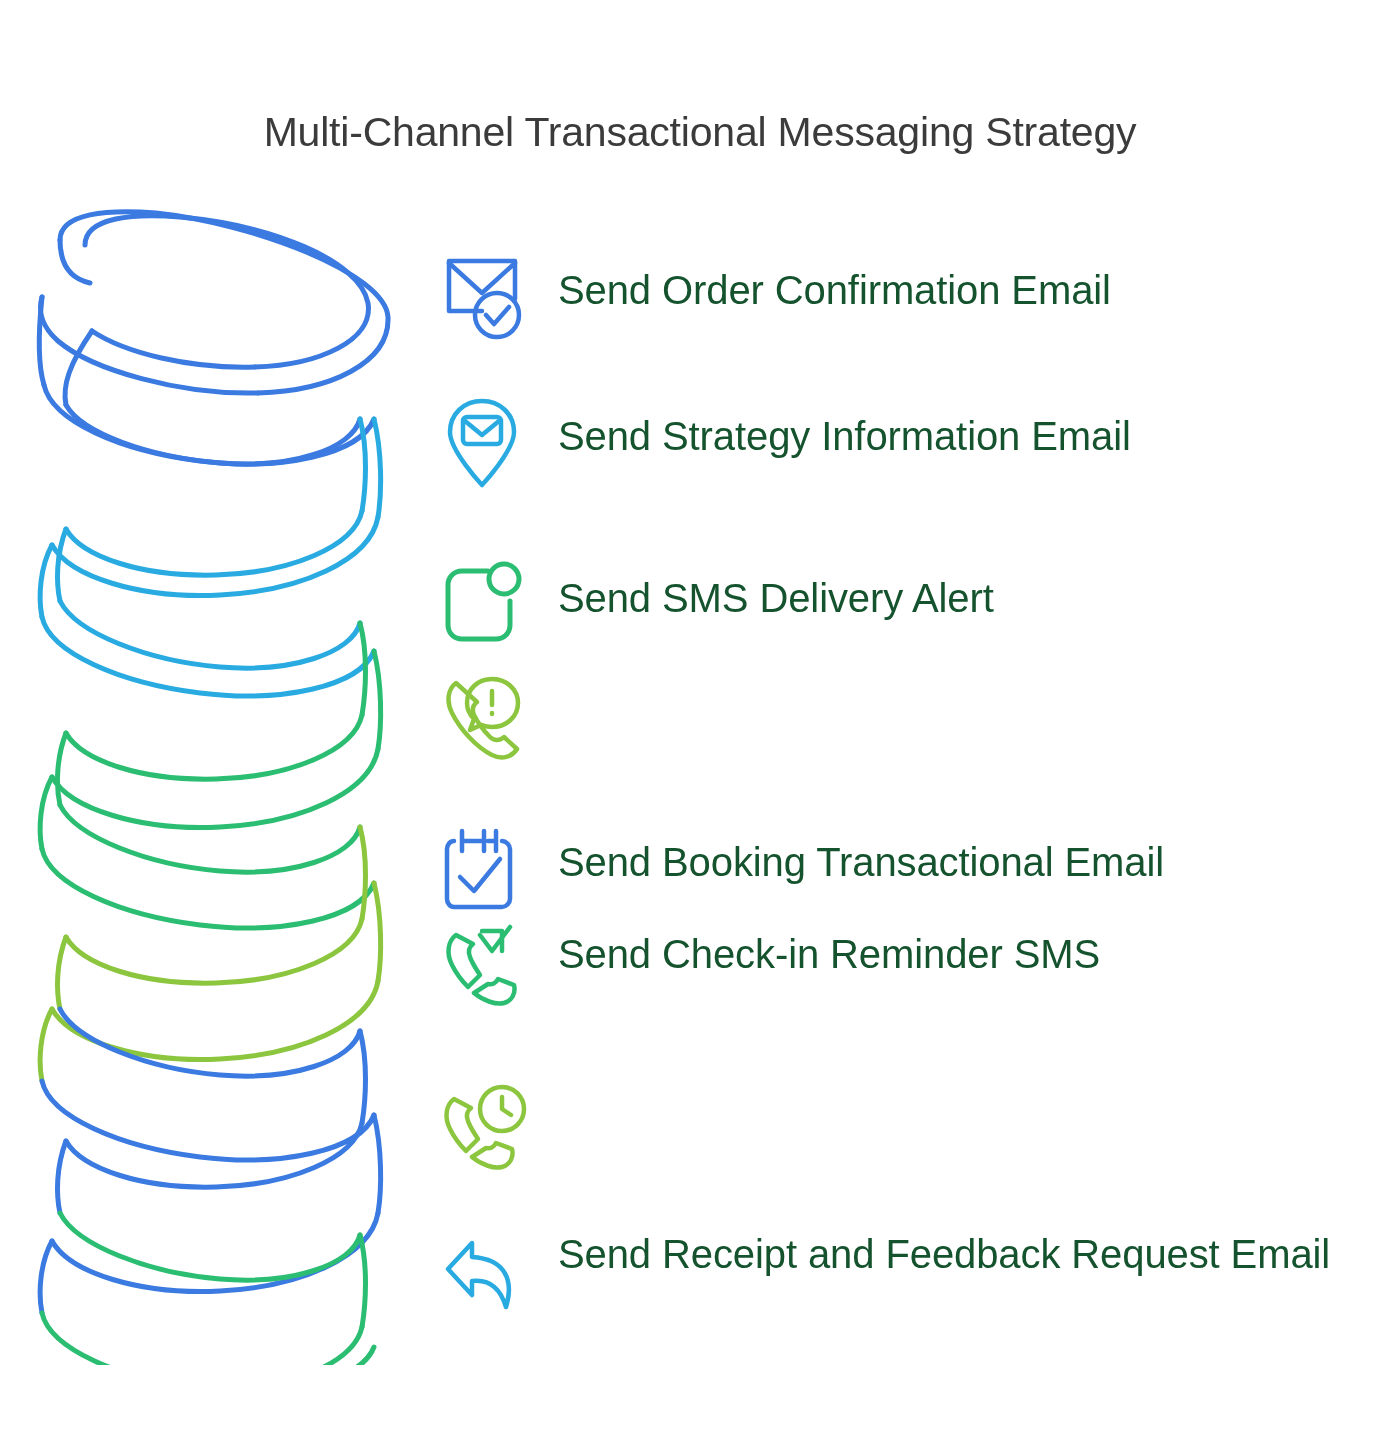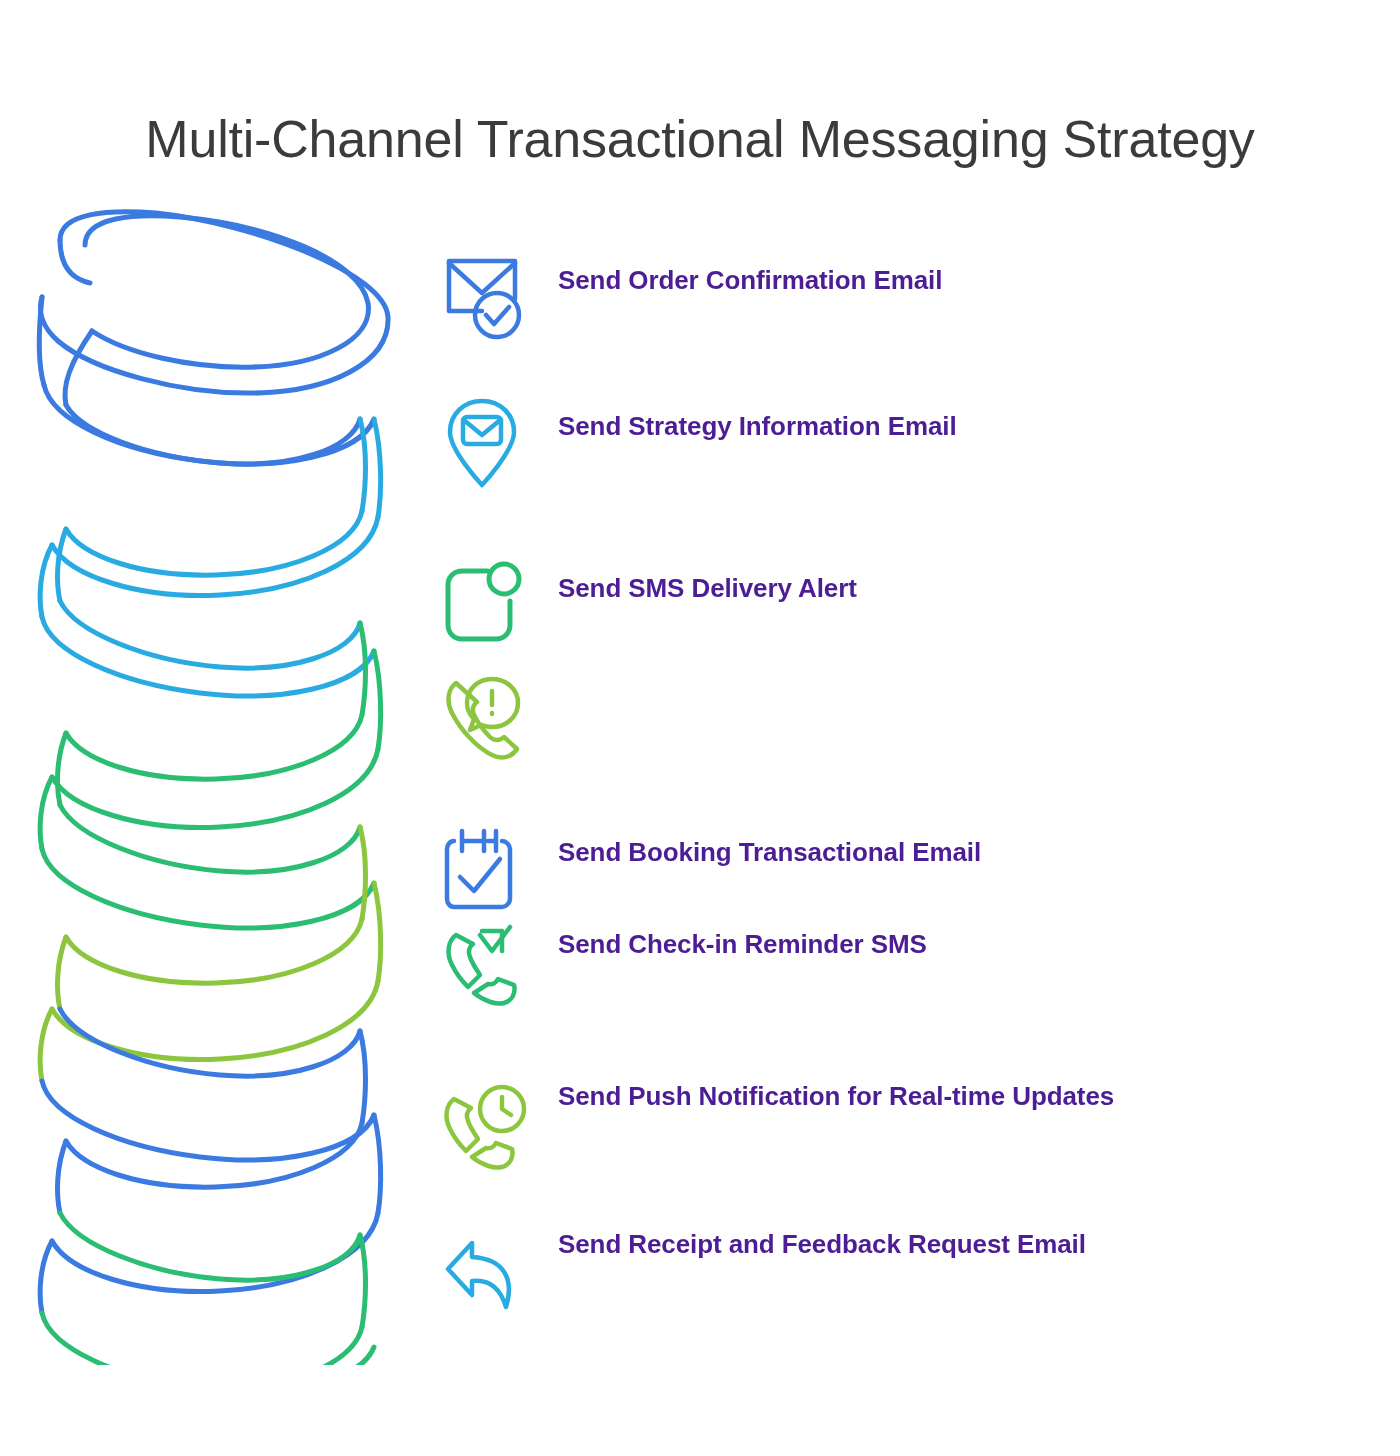--- a/index.html
+++ b/index.html
@@ -21,21 +21,21 @@
     background: #ffffff;
   }
 
   
   #title {
     position: absolute;
     left: 0;
     top: 108px;
     width: 1400px;
     text-align: center;
-    font-size: 52px;
+    font-size: 41px;
     font-weight: 400;
     color: #3b3b3b;
     letter-spacing: -0.2px;
     line-height: 1.2;
     white-space: nowrap;
   }
 
   
   #spiral-wrap {
     position: absolute;
@@ -71,23 +71,23 @@
     display: flex;
     align-items: center;
     justify-content: flex-start;
     margin-right: 22px;
   }
   .item-icon svg {
     display: block;
   }
   .item-label {
     flex: 1 1 auto;
-    font-size: 26px;
-    font-weight: 700;
-    color: #4c1d95;
+    font-size: 40px;
+    font-weight: 400;
+    color: #14532d;
     line-height: 1.42;
     padding-top: 16px;
     letter-spacing: -0.1px;
   }
   .item-label.two-line {
     padding-top: 2px;
   }
 </style>
 </head>
 <body>
@@ -257,21 +257,20 @@
       <div class="item-icon">
         <svg width="92" height="100" viewBox="0 0 92 100">
           <g fill="none" stroke="#8CC63F" stroke-width="4.5" stroke-linecap="round" stroke-linejoin="round">
             <path d="M 14,22 C 6,28 4,40 10,52 C 14,60 20,68 26,74 L 38,62 C 34,56 30,50 28,44 C 26,39 27,34 31,31 Z"></path>
             <path d="M 32,80 C 42,88 54,92 62,90 C 70,88 74,80 72,72 L 56,66 C 54,70 50,72 46,71 Z"></path>
             <circle cx="62" cy="32" r="22"></circle>
             <path d="M 62,20 L 62,32 L 71,38"></path>
           </g>
         </svg>
       </div>
-      <div class="item-label two-line">Send Push Notification for Real-time Updates</div>
     </div>
 
     <div class="item" style="top:978px">
       <div class="item-icon">
         <svg width="92" height="100" viewBox="0 0 92 100">
           <g fill="none" stroke="#29ABE2" stroke-width="4.5" stroke-linecap="round" stroke-linejoin="round">
             <path d="M 32,18 L 8,44 L 32,70 L 32,56 C 48,54 60,62 66,82 C 74,56 66,34 32,32 Z"></path>
           </g>
         </svg>
       </div>

